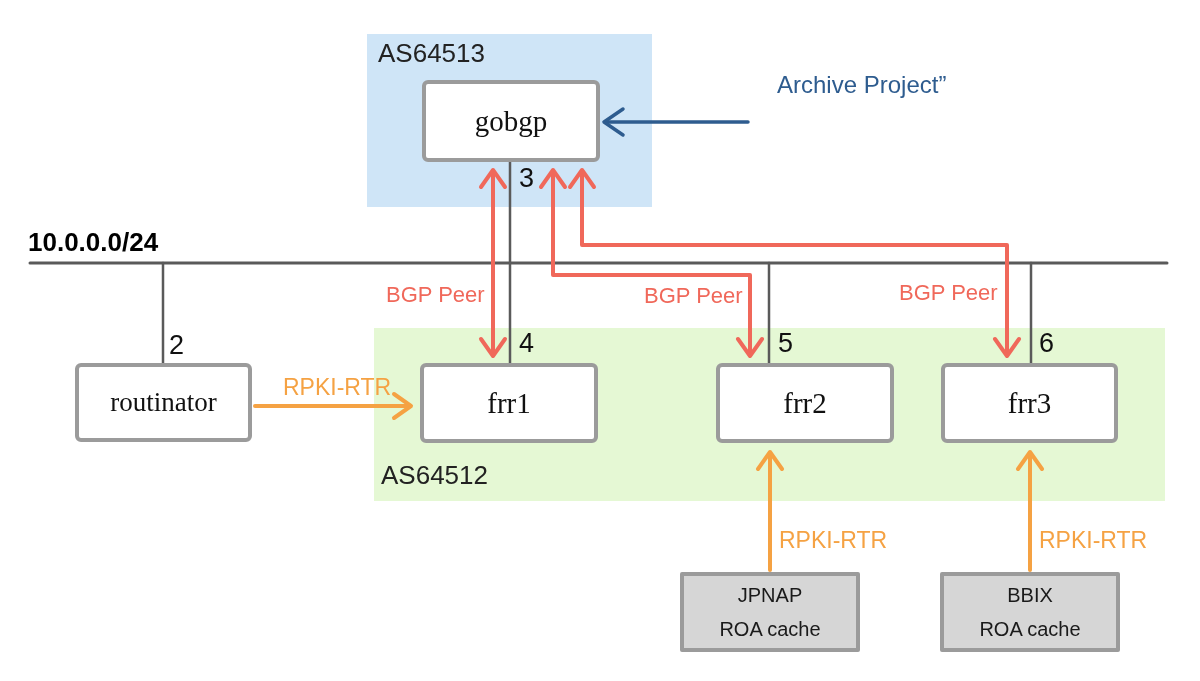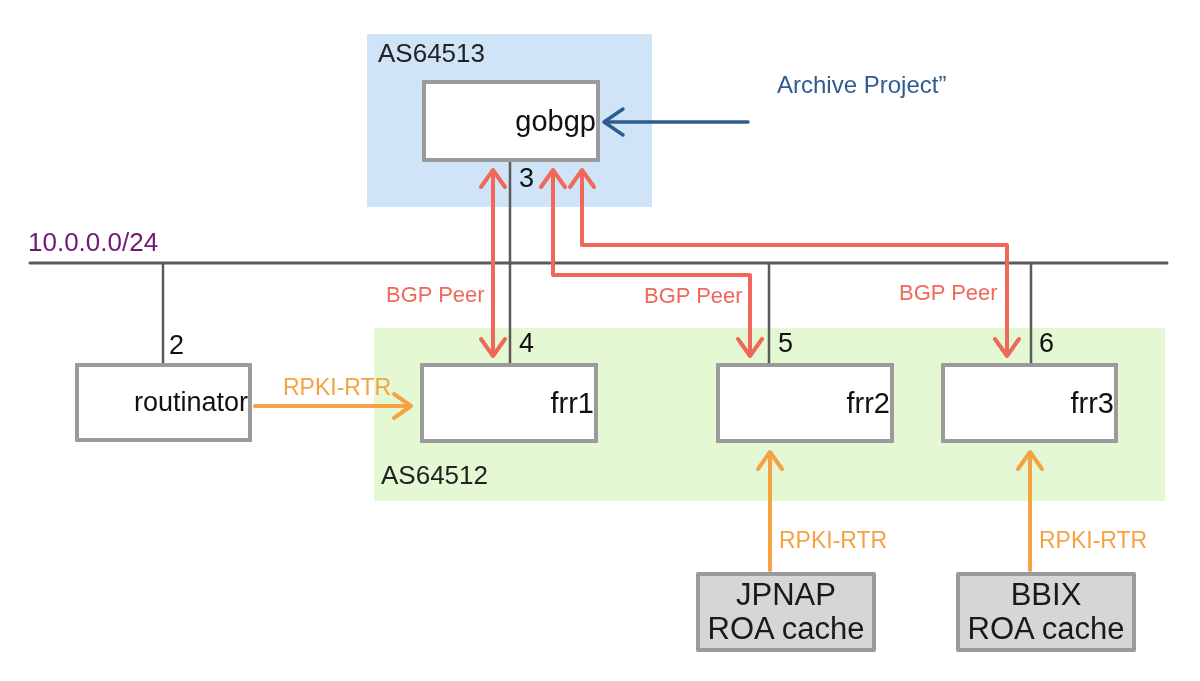--- a/index.html
+++ b/index.html
@@ -21,37 +21,37 @@
   .lan   { stroke:var(--lan-line,#5a5a5a); stroke-width:3; }
   .stub  { stroke:var(--lan-line,#5a5a5a); stroke-width:2.5; }
   .red   { stroke:var(--bgp-peer-arrow,#f0685a); stroke-width:4; }
   .orng  { stroke:var(--rpki-rtr-arrow,#f5a243); stroke-width:4; }
   .blue  { stroke:var(--import-arrow,#2e5c8f); stroke-width:3.5; }
 
   .node {
     position:absolute; z-index:3; box-sizing:border-box;
     background:var(--node-fill,#fff);
     border:4px solid var(--node-border,#9b9b9b);
-    border-radius:1px;
-    display:flex; align-items:center; justify-content:flex-end;
-    font-size:29px; color:#111;
+    border-radius:6px;
+    display:flex; align-items:center; justify-content:center;
+    font-size:29px; color:#111;font-family:Liberation Serif, serif;
   }
   .node-gobgp      { left:422px; top:80px;  width:178px; height:82px; }
   .node-routinator { left:75px;  top:363px; width:177px; height:79px; font-size:27px; }
   .node-frr1       { left:420px; top:363px; width:178px; height:80px; }
   .node-frr2       { left:716px; top:363px; width:178px; height:80px; }
   .node-frr3       { left:941px; top:363px; width:177px; height:80px; }
 
   .cache {
     position:absolute; z-index:3; box-sizing:border-box;
     background:var(--cache-fill,#d6d6d6);
     border:4px solid var(--node-border,#9b9b9b);
     border-radius:2px;
     display:flex; flex-direction:column; align-items:center; justify-content:center;
-    font-size:31px; line-height:34px; color:#1a1a1a; text-align:center;margin-left:16px;
+    font-size:20px; line-height:34px; color:#1a1a1a; text-align:center;
   }
   .cache-jpnap { left:680px; top:572px; width:180px; height:80px; }
   .cache-bbix  { left:940px; top:572px; width:180px; height:80px; }
 
   .port { position:absolute; z-index:4; font-size:27px; color:#111; white-space:nowrap; }
   .port-2 { left:169px;  top:330px; }
   .port-3 { left:519px;  top:163px; }
   .port-4 { left:519px;  top:328px; }
   .port-5 { left:778px;  top:328px; }
   .port-6 { left:1039px; top:328px; }
@@ -59,21 +59,21 @@
   .edge-label { position:absolute; z-index:4; white-space:nowrap; }
   .bgp-lbl  { font-size:22px; color:var(--bgp-peer-arrow,#f0685a); }
   .rpki-lbl { font-size:23px; color:var(--rpki-rtr-arrow,#f5a243); }
   .bgp1 { left:386px; top:282px; }
   .bgp2 { left:644px; top:283px; }
   .bgp3 { left:899px; top:280px; }
   .rpki1 { left:283px;  top:374px; }
   .rpki2 { left:779px;  top:527px; }
   .rpki3 { left:1039px; top:527px; }
 
-  .lan-label { position:absolute; left:28px; top:227px; font-size:26px; color:#701a75; z-index:4; }
+  .lan-label { position:absolute; left:28px; top:227px; font-size:26px; color:#000000; z-index:4;font-weight:bold; }
 
   .annotation {
     position:absolute; left:747px; top:69px; z-index:4;
     font-size:24px; line-height:32px;
     color:var(--annotation-color,#2e5c8f); white-space:nowrap;
   }
   .annotation .l1 { padding-left:13px; }
   .annotation .l3 { padding-left:30px; }
 </style>
 </head>

